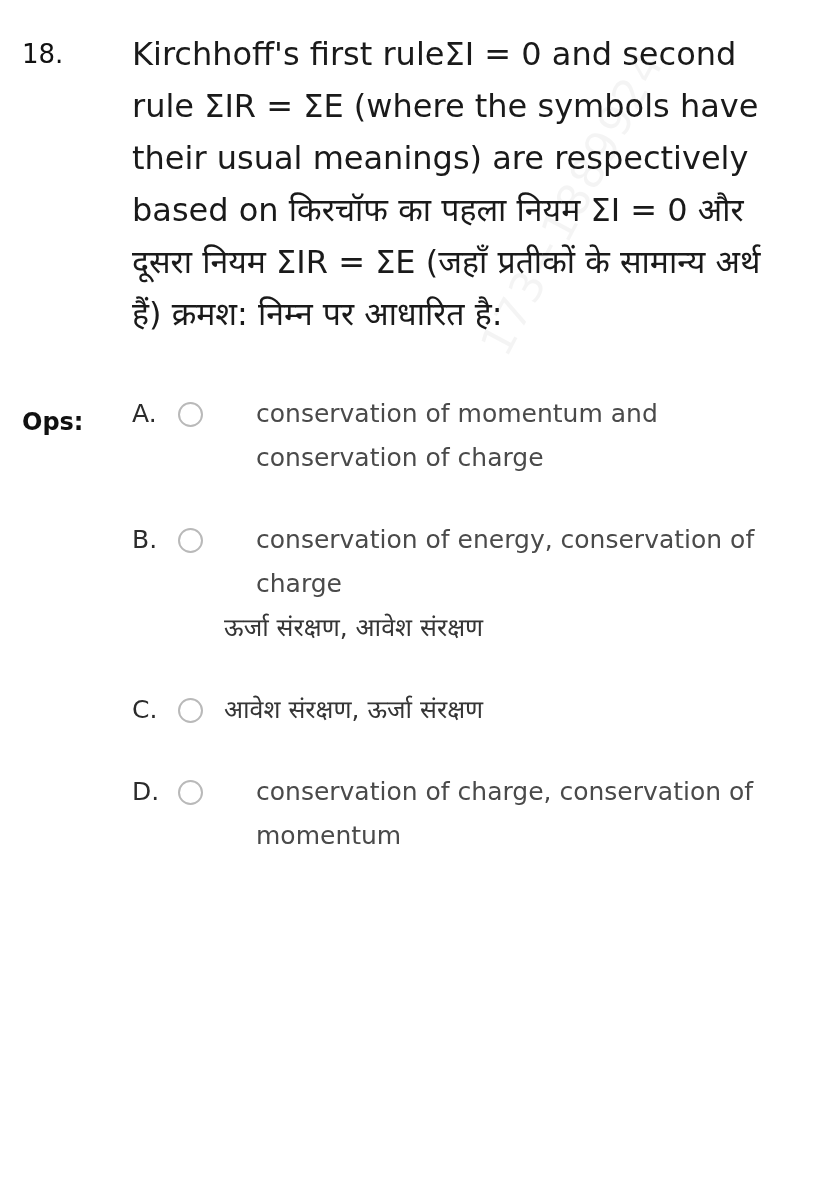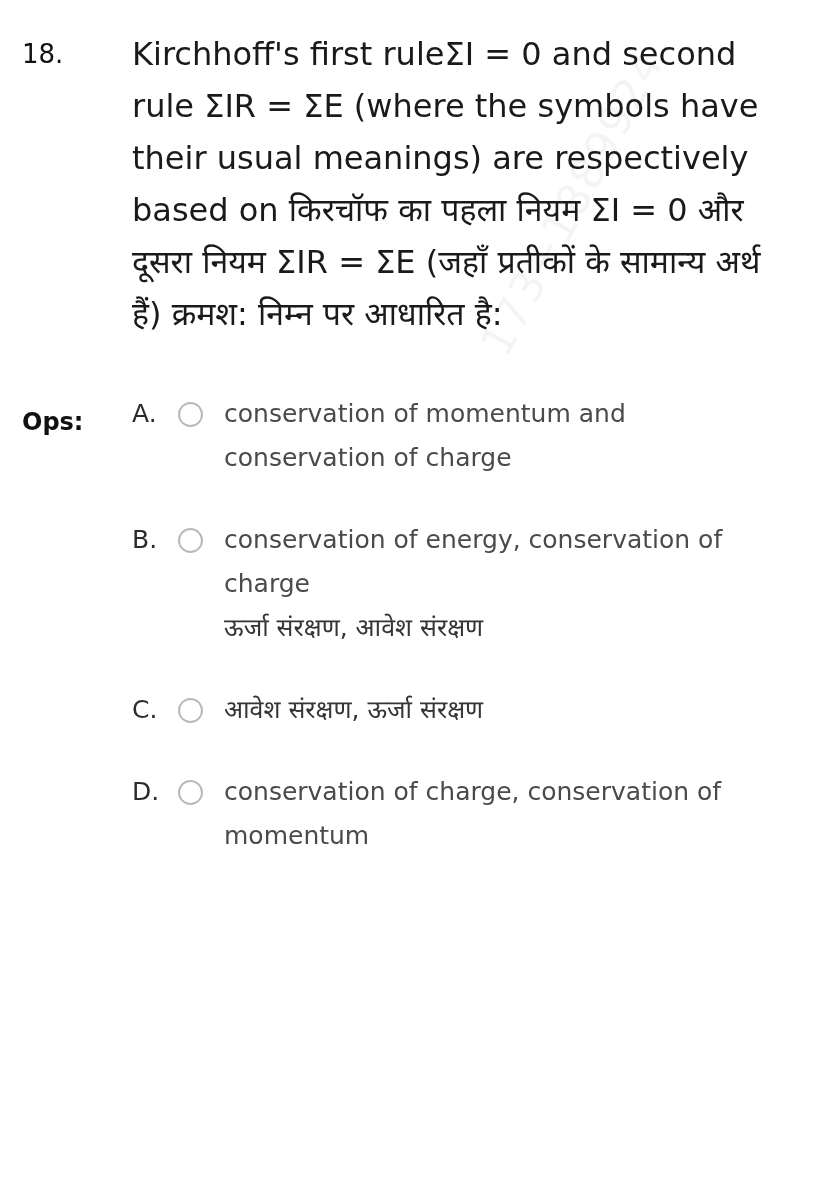--- a/index.html
+++ b/index.html
@@ -103,20 +103,21 @@
   }
   .opt-text {
     flex: 1 1 auto;
     font-size: 25px;
     line-height: 44px;
     color: #4a4a4a;
     max-width: 540px;
   }
   .opt-en {
     display: block;
+    margin-left: 32px;
   }
   .opt-hi {
     display: block;
     color: #353535;
   }
 
   
   .watermark {
     position: absolute;
     left: 470px;

